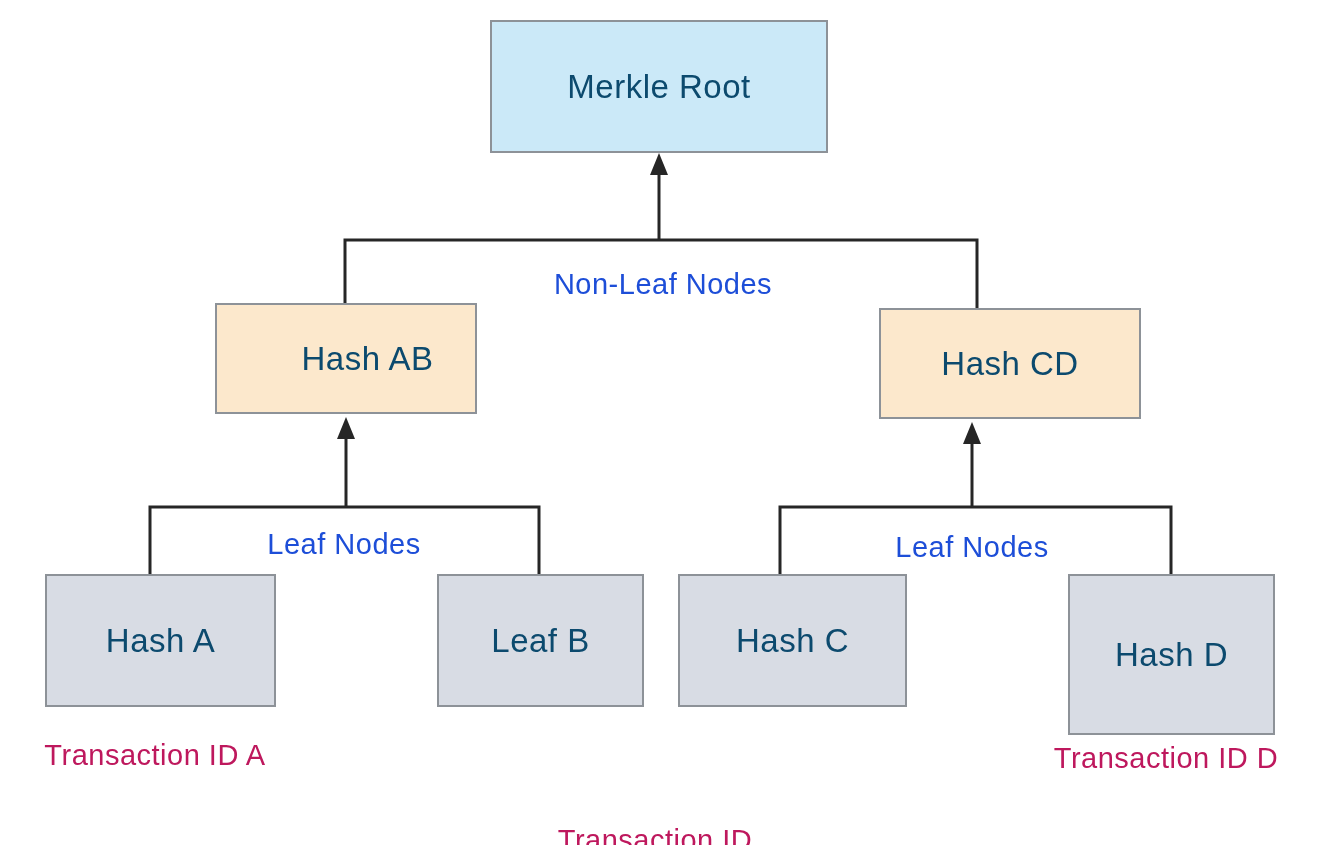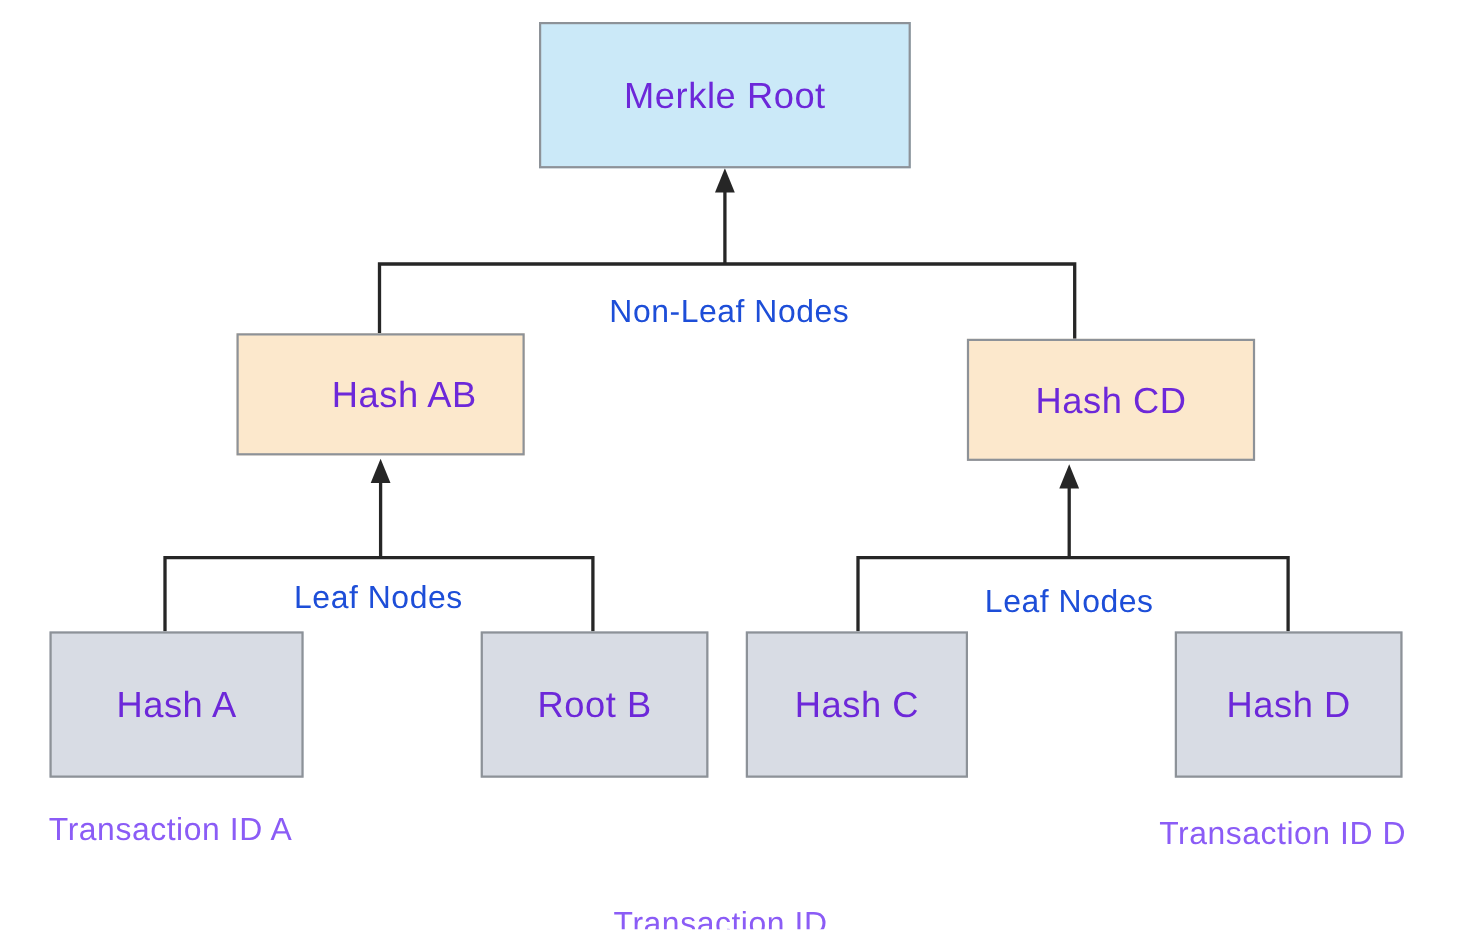--- a/index.html
+++ b/index.html
@@ -29,30 +29,30 @@
     position: absolute;
     box-sizing: border-box;
     border: 2px solid #8d9298;
     display: flex;
     flex-direction: column;
     align-items: center;
     justify-content: center;
     text-align: center;
     font-size: 33px;
     letter-spacing: 0.5px;
-    color: #6d28d9;
+    color: #0c4a6e;
     line-height: 52px;
   }
   .n-root    { left: 490px; top: 20px;  width: 338px; height: 133px; }
   .n-hash-ab { left: 215px; top: 303px; width: 262px; height: 111px; }
   .n-hash-cd { left: 879px; top: 308px; width: 262px; height: 111px; }
   .n-hash-a  { left: 45px;   top: 574px; width: 231px; height: 133px; }
   .n-hash-b  { left: 437px;  top: 574px; width: 207px; height: 133px; }
-  .n-hash-c  { left: 678px;  top: 574px; width: 202px; height: 133px; }
-  .n-hash-d  { left: 1068px; top: 574px; width: 207px; height: 133px; }
+  .n-hash-c  { left: 678px;  top: 574px; width: 229px; height: 133px; }
+  .n-hash-d  { left: 1068px; top: 574px; width: 207px; height: 161px; }
 
   .float-label {
     position: absolute;
     transform: translateX(-50%);
     white-space: nowrap;
     font-size: 29px;
     letter-spacing: 0.5px;
     color: #1d4ed8;
   }
   .lbl-non-leaf   { left: 663px;  top: 268px; }
@@ -60,21 +60,21 @@
   .lbl-leaf-right { left: 972px;  top: 531px; }
 
   .caption {
     position: absolute;
     transform: translateX(-50%);
     text-align: center;
     white-space: nowrap;
     font-size: 29px;
     letter-spacing: 0.5px;
     line-height: 44px;
-    color: #8b5cf6;
+    color: #be185d;
   }
   .cap-a  { left: 155px;  top: 733px; }
   .cap-bc { left: 655px;  top: 770px; margin-top: 48px; }
   .cap-d  { left: 1166px; top: 736px; }
 </style>
 </head>
 <body>
 
 <div id="canvas">
 
@@ -101,21 +101,21 @@
     <span>Hash AB</span>
   </div>
   <div class="node n-hash-cd" style="background-color: rgb(252, 232, 204);">
     <span>Hash CD</span>
   </div>
 
   <div class="node n-hash-a" style="background-color: rgb(216, 220, 228);">
     <span>Hash A</span>
   </div>
   <div class="node n-hash-b" style="background-color: rgb(216, 220, 228);">
-    <span>Root B</span>
+    <span>Leaf B</span>
   </div>
   <div class="node n-hash-c" style="background-color: rgb(216, 220, 228);">
     <span>Hash C</span>
   </div>
   <div class="node n-hash-d" style="background-color: rgb(216, 220, 228);">
     <span>Hash D</span>
   </div>
 
   <div class="float-label lbl-non-leaf">Non-Leaf Nodes</div>
   <div class="float-label lbl-leaf-left">Leaf Nodes</div>

